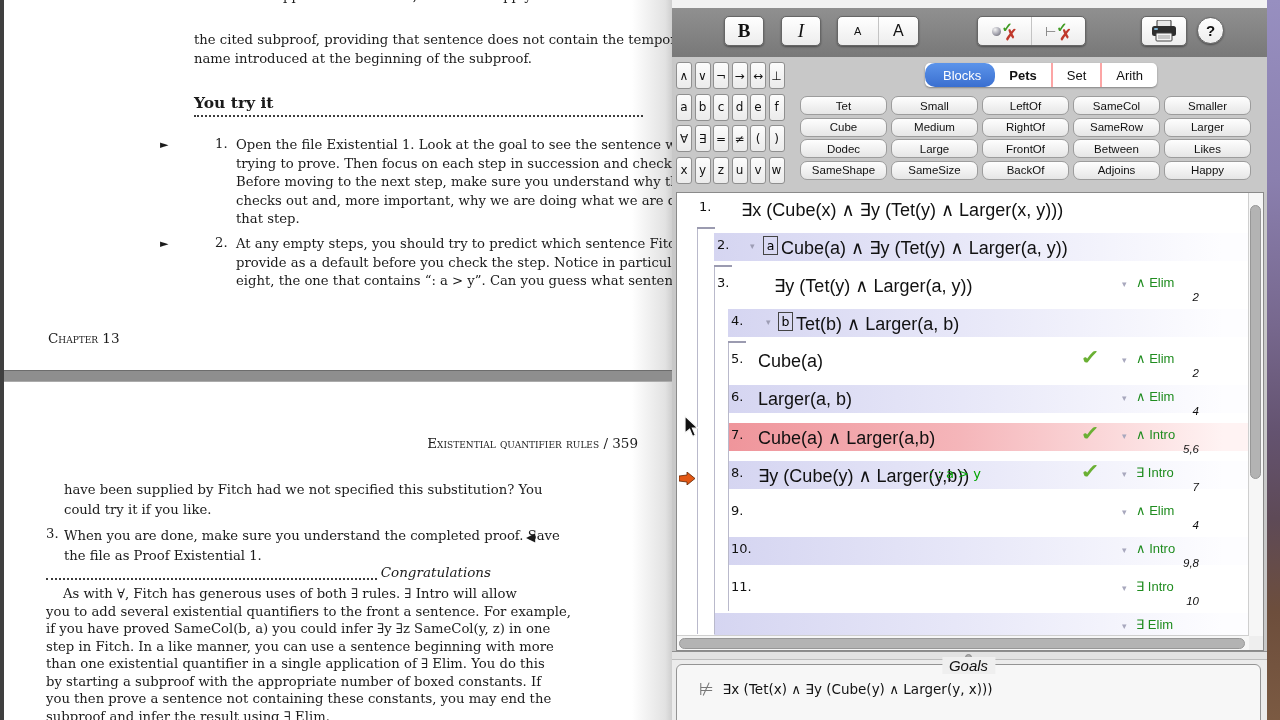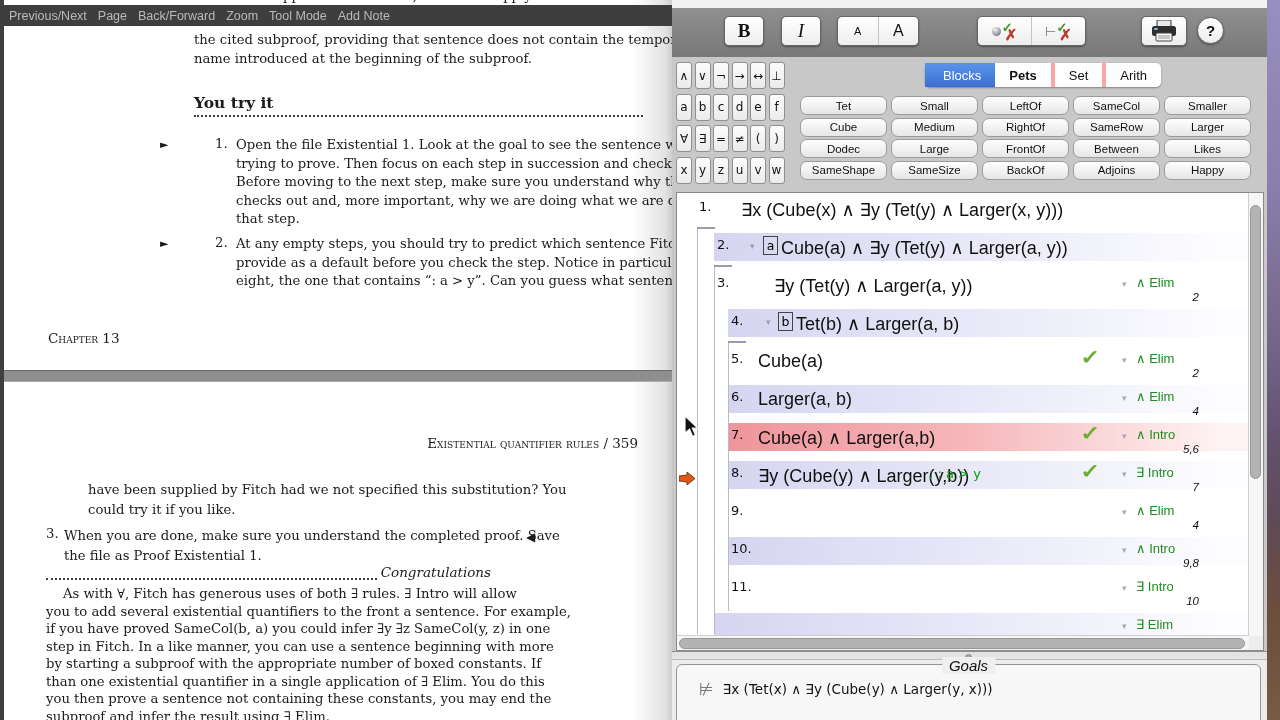--- a/index.html
+++ b/index.html
@@ -27,21 +27,21 @@
   .heading{position:absolute;top:93px;left:190px;font-weight:bold;font-size:15.5px;}
   .dotline{position:absolute;top:114px;left:190px;width:449px;border-bottom:2px dotted #3c3c3c;height:1px;}
   .marker1{position:absolute;top:138px;left:156px;font-size:11px;}
   .marker2{position:absolute;top:237px;left:156px;font-size:11px;}
   .inum1{position:absolute;top:136px;left:211px;}
   .item1{position:absolute;top:136px;left:232px;}
   .inum2{position:absolute;top:235px;left:211px;}
   .item2{position:absolute;top:235px;left:232px;}
   .chap{position:absolute;top:330px;left:44px;font-variant:small-caps;font-size:13.5px;}
   .p2header{position:absolute;top:53px;left:0;width:634px;text-align:right;font-variant:small-caps;font-size:13.5px;}
-  .p2para1{position:absolute;top:98px;left:60px;margin-left:24px;}
+  .p2para1{position:absolute;top:98px;left:60px;}
   .inum3{position:absolute;top:144px;left:42px;}
   .item3{position:absolute;top:144px;left:60px;}
   .vmark{position:absolute;top:148px;left:522px;font-size:12px;}
   .congrow{position:absolute;top:182px;left:42px;width:445px;display:flex;align-items:flex-end;}
   .leader{flex:1;border-bottom:2px dotted #3c3c3c;height:12px;margin-right:4px;}
   .congr{font-style:italic;font-size:13.5px;}
   .p2para2{position:absolute;top:203px;left:42px;}
   .p2para2 .tline:first-child{padding-left:17px;}
 
   
@@ -69,22 +69,22 @@
 
   .keypad{position:absolute;left:4px;top:62px;display:grid;grid-template-columns:repeat(6,16px);
           grid-auto-rows:27px;column-gap:2.5px;row-gap:4.5px;}
   .key{background:linear-gradient(#fcfcfc,#ebebeb);border:1px solid #8f8f8f;border-radius:3px;
        display:flex;align-items:center;justify-content:center;
        font-family:"DejaVu Sans",sans-serif;font-size:12px;color:#111;}
 
   .tabbar{position:absolute;left:253px;top:63px;height:24px;display:flex;background:#fff;
           border-radius:5px;box-shadow:0 1px 2px rgba(0,0,0,.35);}
   .tab{display:flex;align-items:center;justify-content:center;font-size:13px;padding:0 14px;color:#111;}
-  .tab + .tab{border-left:4px solid #fca5a5;}
-  .tab.sel{background:linear-gradient(#5c94ea,#3a6fd0);color:#fff;border-radius:0;padding-left:18px;}
+  .tab + .tab{border-left:2px solid #fca5a5;}
+  .tab.sel{background:linear-gradient(#5c94ea,#3a6fd0);color:#fff;border-radius:10px;padding-left:18px;}
   .tab.sel + .tab{border-left:none;font-weight:bold;}
 
   .preds{position:absolute;left:128px;top:96px;display:grid;grid-template-columns:repeat(5,87px);
          grid-auto-rows:19px;column-gap:4px;row-gap:2.5px;}
   .pred{background:linear-gradient(#fefefe,#e6e6e6);border:1px solid #9c9c9c;border-radius:7px;
         display:flex;align-items:center;justify-content:center;font-size:11.5px;color:#111;}
 
   
   .proof{position:absolute;left:4px;top:192px;width:588px;height:459px;background:#fff;
          border:1px solid #8a8a8a;box-sizing:border-box;overflow:hidden;}
@@ -187,35 +187,27 @@
     <div class="vmark">◀</div>
     <div class="congrow">
       <span class="leader"></span>
       <span class="congr">Congratulations</span>
     </div>
     <div class="p2para2 p2b">
         <div class="tline">As with ∀, Fitch has generous uses of both ∃ rules. ∃ Intro will allow</div>
         <div class="tline">you to add several existential quantifiers to the front a sentence. For example,</div>
         <div class="tline">if you have proved SameCol(b, a) you could infer ∃y ∃z SameCol(y, z) in one</div>
         <div class="tline">step in Fitch. In a like manner, you can use a sentence beginning with more</div>
+        <div class="tline">than one existential quantifier in a single application of ∃ Elim. You do this</div>
         <div class="tline">by starting a subproof with the appropriate number of boxed constants. If</div>
-        <div class="tline">than one existential quantifier in a single application of ∃ Elim. You do this</div>
         <div class="tline">you then prove a sentence not containing these constants, you may end the</div>
         <div class="tline">subproof and infer the result using ∃ Elim.</div>
       </div>
   </div>
 
-  <div class="menubar">
-      <div class="mitem">Previous/Next</div>
-      <div class="mitem">Page</div>
-      <div class="mitem">Back/Forward</div>
-      <div class="mitem">Zoom</div>
-      <div class="mitem">Tool Mode</div>
-      <div class="mitem">Add Note</div>
-    </div>
   <div class="pdf-edge"></div>
 </div>
 
 <div class="fitch">
   <div class="fitch-top"></div>
 
   <div class="toolbar">
     <div class="tbtn btnB">B</div>
     <div class="tbtn btnI">I</div>
     <div class="tbtn segFont">

